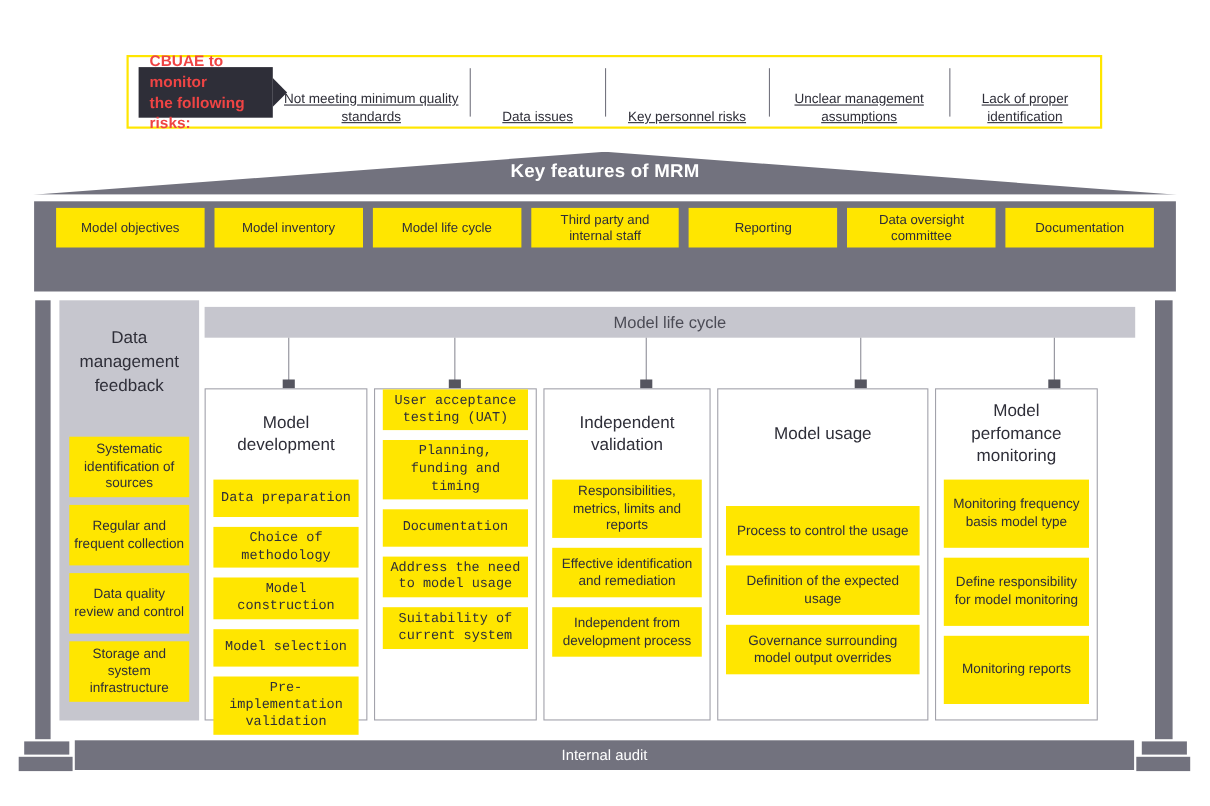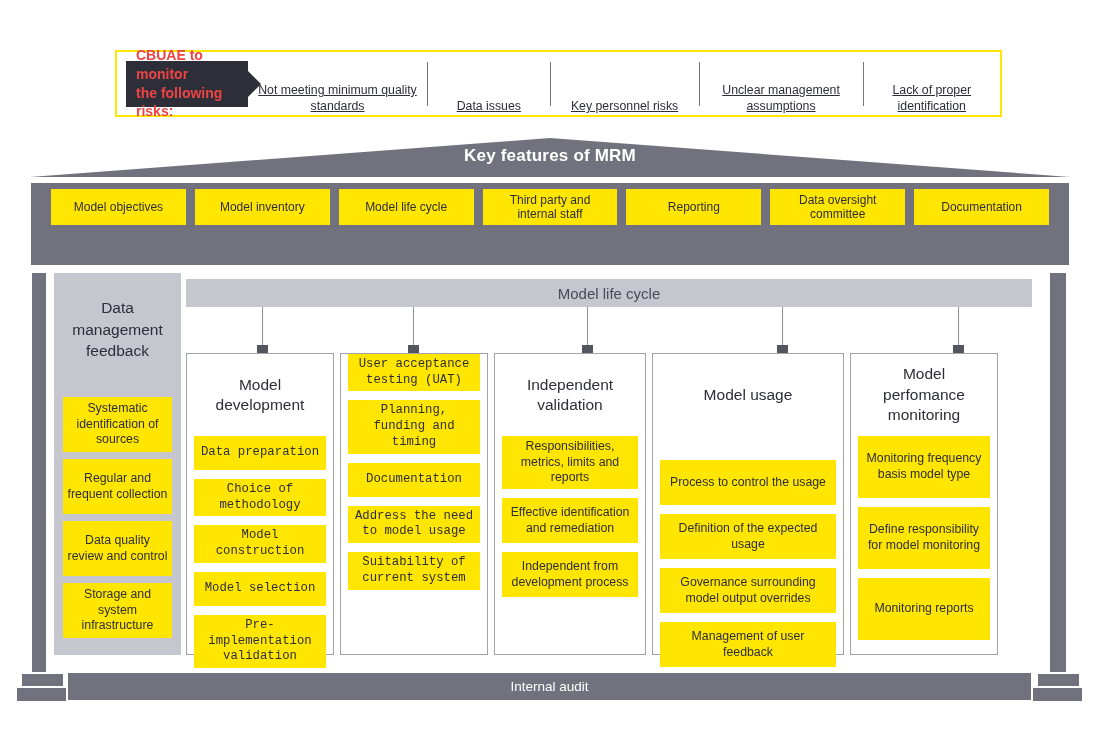--- a/index.html
+++ b/index.html
@@ -208,21 +208,20 @@
     </div>
 
     <div class="col c4">
       <div class="col-title">
         <span>Model usage</span>
       </div>
       <div class="col-items">
         <div class="col-item">Process to control the usage</div>
         <div class="col-item">Definition of the expected usage</div>
         <div class="col-item">Governance surrounding model output overrides</div>
-        <div class="col-item">Management of user feedback</div>
       </div>
     </div>
 
     <div class="col c5">
       <div class="col-title">
         <span>Model perfomance monitoring</span>
       </div>
       <div class="col-items">
         <div class="col-item">Monitoring frequency basis model type</div>
         <div class="col-item">Define responsibility for model monitoring</div>

